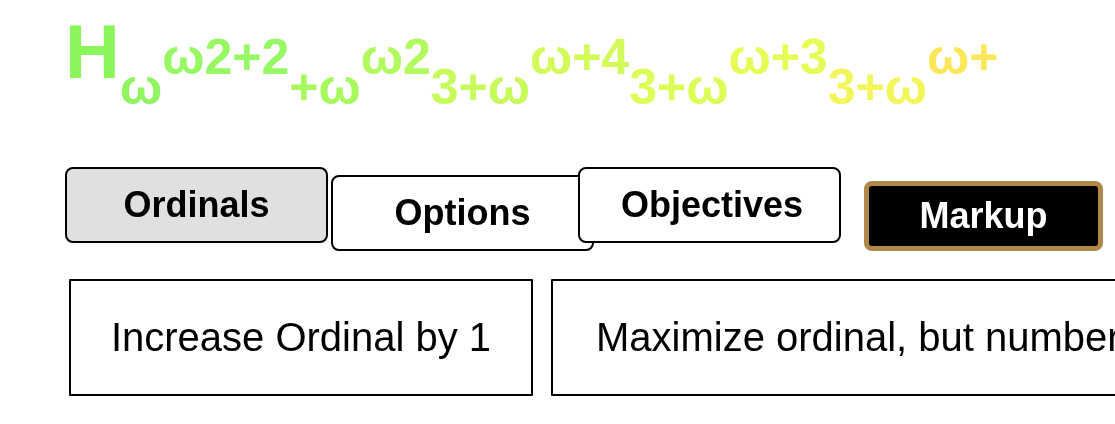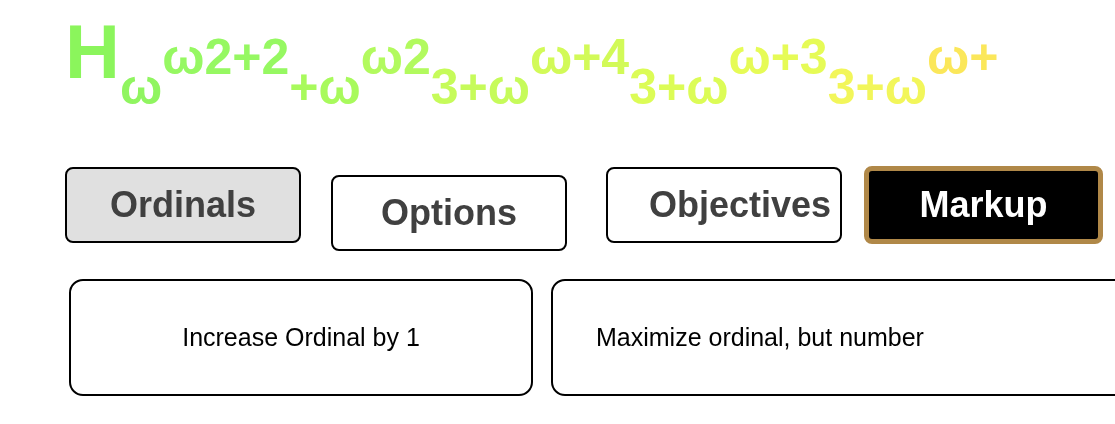--- a/index.html
+++ b/index.html
@@ -5,41 +5,41 @@
   html, body { margin:0; padding:0; background:#ffffff; }
   body { width:1115px; height:424px; overflow:hidden; position:relative;
          font-family:"Liberation Sans", "DejaVu Sans", sans-serif; }
   .title { position:absolute; left:65px; top:14px; white-space:nowrap;
            font-weight:bold; font-family:"Liberation Sans", sans-serif; line-height:1; }
   .title .big { font-size:76px; position:relative; top:0; }
   .title .seg { display:inline-block; position:relative; }
   .title .sub { font-size:50px; top:26px; }
   .title .sup { font-size:50px; top:-4px; }
 
-  .tab { position:absolute; top:167px; height:76px; width:236px; box-sizing:border-box;
+  .tab { position:absolute; top:167px; height:76px; width:263px; box-sizing:border-box;
          border:2px solid #000; border-radius:8px; background:#fff;
          font-weight:bold; font-size:36px; display:flex; align-items:center;
-         justify-content:center; overflow:hidden; white-space:nowrap; color:#404040; cursor:pointer; }
+         justify-content:center; overflow:hidden; white-space:nowrap; color:#000000; cursor:pointer; }
   .tab.active { background:#e0e0e0; }
-  .tab.markup { background:#000; color:#fff; border:5px solid #b08848; height:78px; top:166px; width:239px; }
+  .tab.markup { background:#000; color:#fff; border:5px solid #b08848; height:70px; top:181px; width:239px; }
   .tab.clip { justify-content:flex-start; padding-left:41px; }
 
   .action { position:absolute; top:279px; height:117px; box-sizing:border-box;
-            border:2px solid #000; border-radius:14px; background:#fff;
-            font-size:25px; display:flex; align-items:center; overflow:hidden;
+            border:2px solid #000; border-radius:1px; background:#fff;
+            font-size:40px; display:flex; align-items:center; overflow:hidden;
             white-space:nowrap; color:#000; cursor:pointer; }
   .action.a1 { left:69px; width:464px; justify-content:center; }
   .action.a2 { left:551px; width:600px; padding-left:43px; }
 </style>
 </head>
 <body>
 
 <div class="title" id="title">
   <span class="seg big" style="color: rgb(139, 245, 92);">H</span><span class="seg sub" style="color: rgb(144, 245, 96);">ω</span><span class="seg sup" style="color: rgb(150, 248, 98);">ω2+2</span><span class="seg sub" style="color: rgb(168, 250, 92);">+ω</span><span class="seg sup" style="color: rgb(178, 250, 94);">ω2</span><span class="seg sub" style="color: rgb(198, 251, 90);">3+ω</span><span class="seg sup" style="color: rgb(210, 250, 88);">ω+4</span><span class="seg sub" style="color: rgb(220, 252, 86);">3+ω</span><span class="seg sup" style="color: rgb(230, 251, 86);">ω+3</span><span class="seg sub" style="color: rgb(242, 246, 90);">3+ω</span><span class="seg sup" style="color: rgb(251, 231, 90);">ω+</span>
 </div>
 
 <div class="tab active" style="left:65px;">Ordinals</div>
 <div class="tab" style="left:331px;margin-top:8px;">Options</div>
-<div class="tab clip" style="left:606px;">Objectives</div>
+<div class="tab clip" style="left:578px;">Objectives</div>
 <div class="tab markup" style="left:864px;">Markup</div>
 
 <div class="action a1">Increase Ordinal by 1</div>
 <div class="action a2">Maximize ordinal, but number</div>
 
 </body></html>

